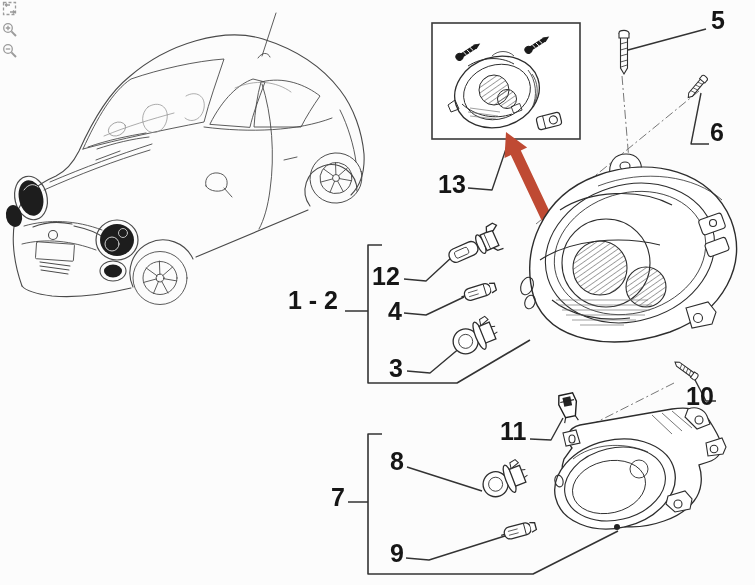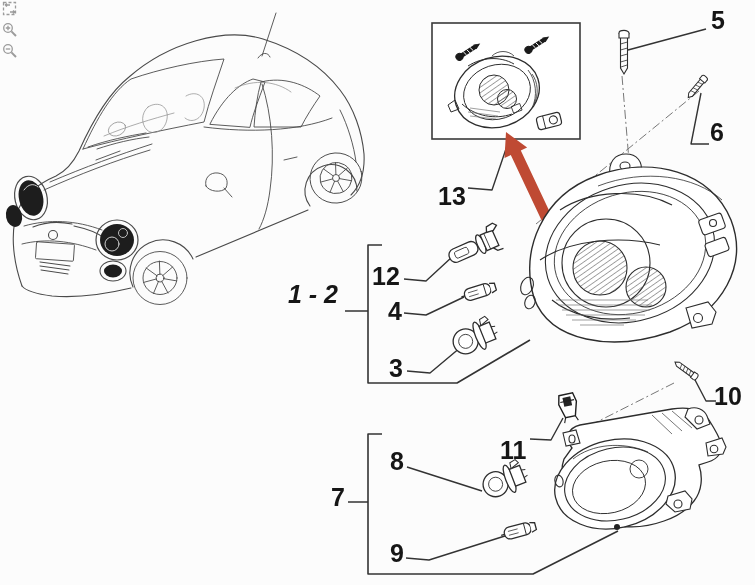--- a/index.html
+++ b/index.html
@@ -312,24 +312,24 @@
     <path d="M573,459 C592,444 622,441 648,452" stroke-width="0.8"></path>
 
     <path d="M668,496 l17,-5 l7,8 l-2,10 l-15,3 l-9,-8 z" fill="#ffffff"></path>
     <circle cx="678" cy="504" r="4"></circle>
     <ellipse cx="559" cy="481" rx="4" ry="6" transform="rotate(-15 559 481)"></ellipse>
     <circle cx="617" cy="527" r="3" fill="#222" stroke="none"></circle>
   </g>
 </svg>
 </div>
 
-<div class="callout" style="left:288px; top:282px;font-style:italic;">1 - 2</div>
+<div class="callout" style="left:288px; top:288px;">1 - 2</div>
 <div class="callout" style="left:372px; top:264px;text-align:center;">12</div>
 <div class="callout" style="left:388px; top:299px;">4</div>
 <div class="callout" style="left:389px; top:356px;">3</div>
 <div class="callout" style="left:711px; top:8px;">5</div>
 <div class="callout" style="left:710px; top:120px;">6</div>
-<div class="callout" style="left:438px; top:184px;">13</div>
+<div class="callout" style="left:438px; top:172px;">13</div>
 <div class="callout" style="left:331px; top:485px;">7</div>
 <div class="callout" style="left:390px; top:449px;">8</div>
 <div class="callout" style="left:390px; top:541px;">9</div>
-<div class="callout" style="left:714px; top:384px;">10</div>
-<div class="callout" style="left:500px; top:419px;margin-top:19px;">11</div>
+<div class="callout" style="left:686px; top:384px;">10</div>
+<div class="callout" style="left:500px; top:419px;">11</div>
 
 </body></html>

